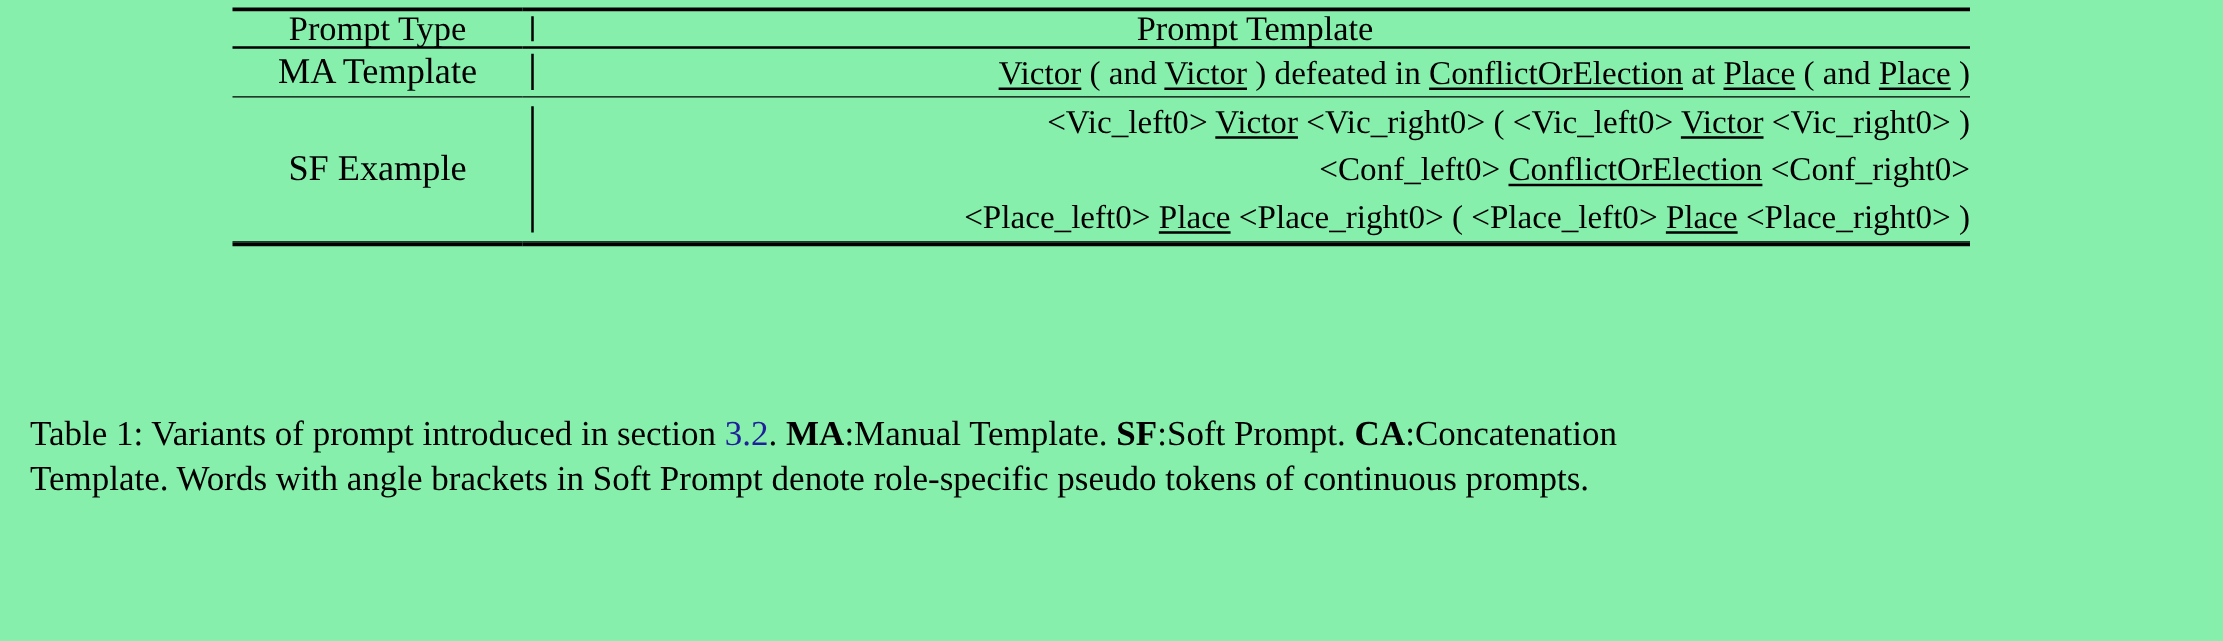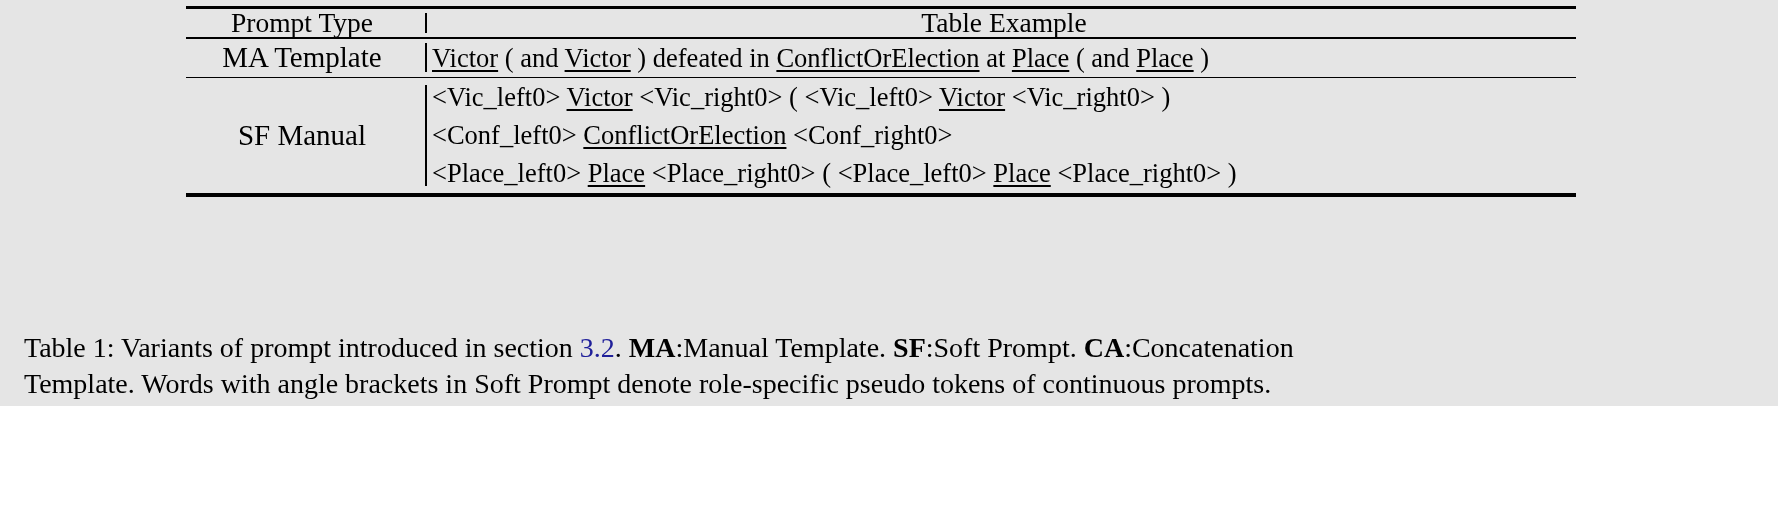--- a/index.html
+++ b/index.html
@@ -10,22 +10,22 @@
   body {
     width: 1778px;
     height: 513px;
     font-family: "Liberation Serif", "DejaVu Serif", serif;
     color: #000000;
     overflow: hidden;
   }
   #page {
     position: relative;
     width: 1778px;
-    height: 406px;
-    background: #e5e5e5;
+    height: 513px;
+    background: #86efac;
   }
 
   
   .table-wrap {
     position: absolute;
     left: 186px;
     top: 6px;
     width: 1390px;
   }
   table.prompt-table {
@@ -56,21 +56,21 @@
     padding: 14px 0 14px 0;
   }
   .cell-head {
     font-weight: bold;
     font-size: 27.5px;
     text-align: center;
     padding: 14px 0 14px 0;
     line-height: 1.0;
   }
   .cell-ex {
-    text-align: left;
+    text-align: right;
     font-size: 27px;
     line-height: 1.0;
     padding: 12px 0 12px 0;
     margin-top: 16px;
   }
   .vbar {
     position: relative;
   }
   .vbar::after {
     content: "";
@@ -122,41 +122,41 @@
       </colgroup>
       <tbody>
 
         <tr class="rule-top">
           <td colspan="3"></td>
         </tr>
 
         <tr>
           <td class="cell-head">Prompt Type</td>
           <td class="cell-head vbar"></td>
-          <td class="cell-head">Table Example</td>
+          <td class="cell-head">Prompt Template</td>
         </tr>
 
         <tr class="rule-mid">
           <td colspan="3"></td>
         </tr>
 
         <tr>
           <td class="cell-type">MA Template</td>
           <td class="vbar"></td>
           <td class="cell-ex">
             <span class="sf-line"><span class="u">Victor</span><span> ( and </span><span class="u">Victor</span><span> ) defeated in </span><span class="u">ConflictOrElection</span><span> at </span><span class="u">Place</span><span>   ( and </span><span class="u">Place</span><span> )</span></span>
           </td>
         </tr>
 
         <tr class="rule-thin">
           <td colspan="3"></td>
         </tr>
 
         <tr>
-          <td class="cell-type">SF Manual</td>
+          <td class="cell-type">SF Example</td>
           <td class="vbar vbar-tall"></td>
           <td class="cell-ex">
             <span class="sf-line"><span>&lt;Vic_left0&gt; </span><span class="u">Victor</span><span> &lt;Vic_right0&gt; ( &lt;Vic_left0&gt; </span><span class="u">Victor</span><span> &lt;Vic_right0&gt; )</span></span>
             <span class="sf-line"><span>&lt;Conf_left0&gt; </span><span class="u">ConflictOrElection</span><span> &lt;Conf_right0&gt;</span></span>
             <span class="sf-line"><span>&lt;Place_left0&gt; </span><span class="u">Place</span><span> &lt;Place_right0&gt; ( &lt;Place_left0&gt; </span><span class="u">Place</span><span> &lt;Place_right0&gt; )</span></span>
           </td>
         </tr>
 
         <tr class="rule-thin">
           <td colspan="3"></td>

